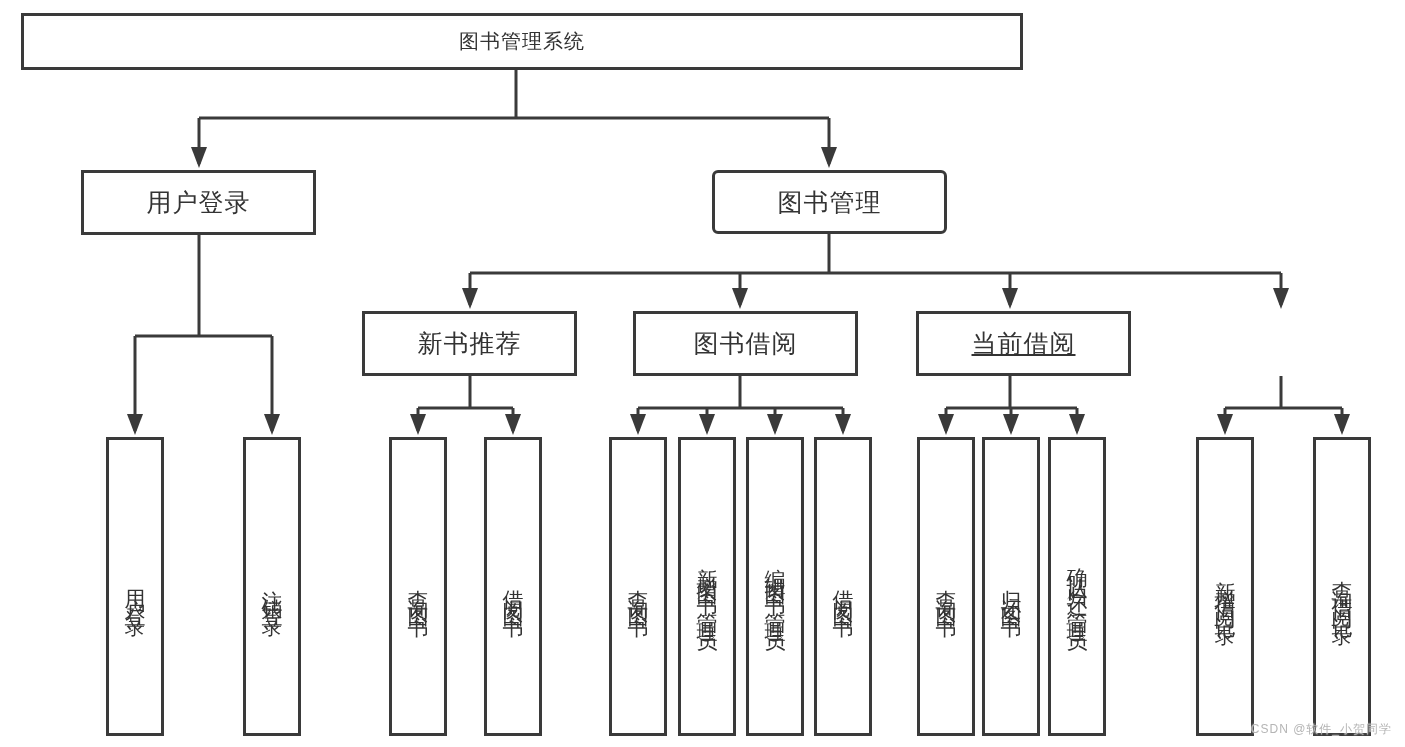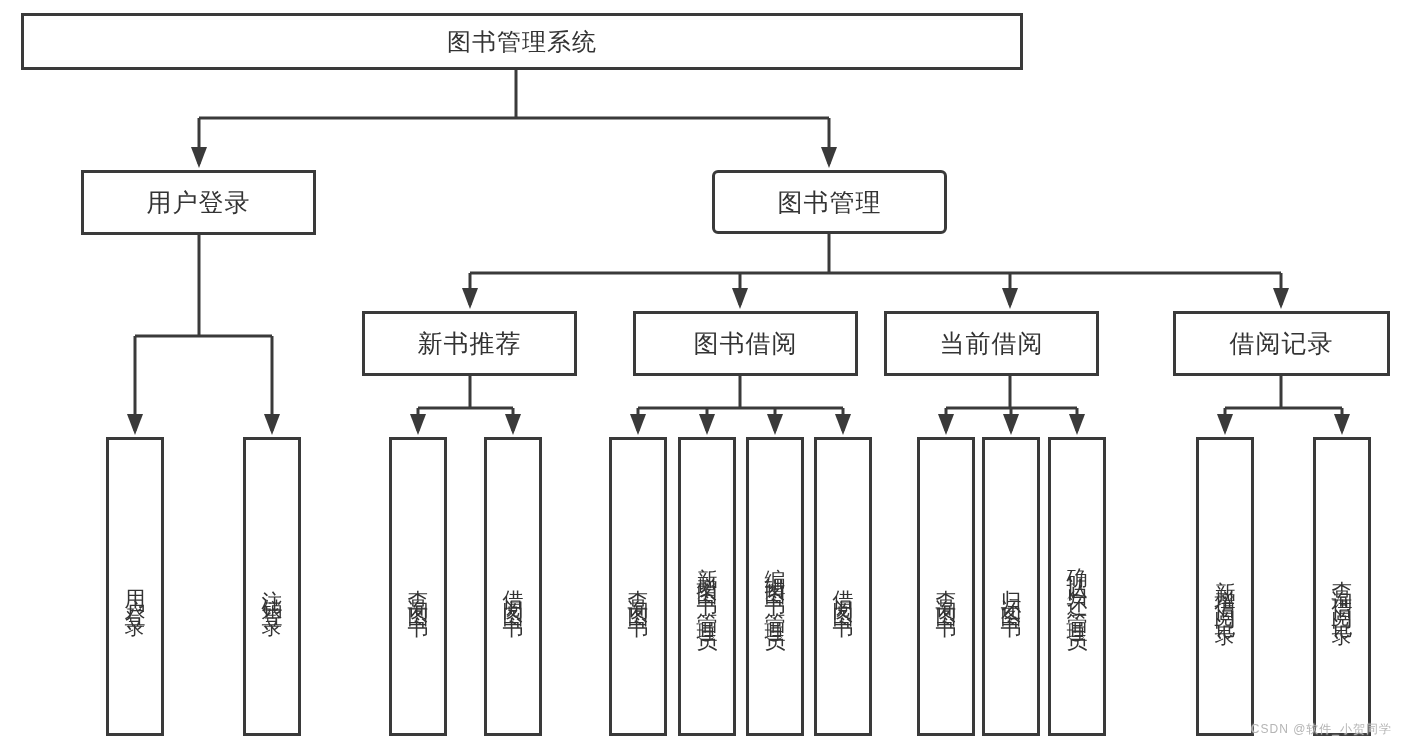--- a/index.html
+++ b/index.html
@@ -23,27 +23,27 @@
     box-sizing:border-box;
     border:3px solid var(--line);
     background:var(--bg);
     color:var(--text);
     display:flex;align-items:center;justify-content:center;
     z-index:2;
     font-size:25px;
     letter-spacing:1px;
     white-space:nowrap;
   }
-  .root{left:21px;top:13px;width:1002px;height:57px;font-size:24px;}
+  .root{left:21px;top:13px;width:1002px;height:57px;font-size:20px;}
   .n-user-login {left:81px; top:170px;width:235px;height:65px;}
   .n-book-mgmt  {left:712px;top:170px;width:235px;height:64px;border-radius:6px;}
   .lvl3{top:311px;height:65px;}
   .n-new-books      {left:362px; width:215px;}
   .n-book-borrow    {left:633px; width:225px;}
-  .n-current-borrow {left:884px; width:215px;}
+  .n-current-borrow {left:916px; width:215px;text-decoration:underline;}
   .n-borrow-records {left:1173px;width:217px;}
   .vbox{
     top:437px;height:299px;width:58px;
     writing-mode:vertical-rl;
     text-orientation:mixed;
     font-size:21px;
     letter-spacing:9px;
     padding-top:9px;
   }
   .c135 {left:106px;} .c272 {left:243px;}
@@ -103,21 +103,20 @@
   </svg>
 
   <div class="box root">图书管理系统</div>
 
   <div class="box n-user-login">用户登录</div>
   <div class="box n-book-mgmt">图书管理</div>
 
   <div class="box lvl3 n-new-books">新书推荐</div>
   <div class="box lvl3 n-book-borrow">图书借阅</div>
   <div class="box lvl3 n-current-borrow">当前借阅</div>
-  <div class="box lvl3 n-borrow-records">借阅记录</div>
 
   <div class="box vbox c135">用户登录</div>
   <div class="box vbox c272">注销登录</div>
 
   <div class="box vbox c418">查询图书</div>
   <div class="box vbox c513">借阅图书</div>
 
   <div class="box vbox c638">查询图书</div>
   <div class="box vbox c707">新增图书（管理员）</div>
   <div class="box vbox c775">编辑图书（管理员）</div>

